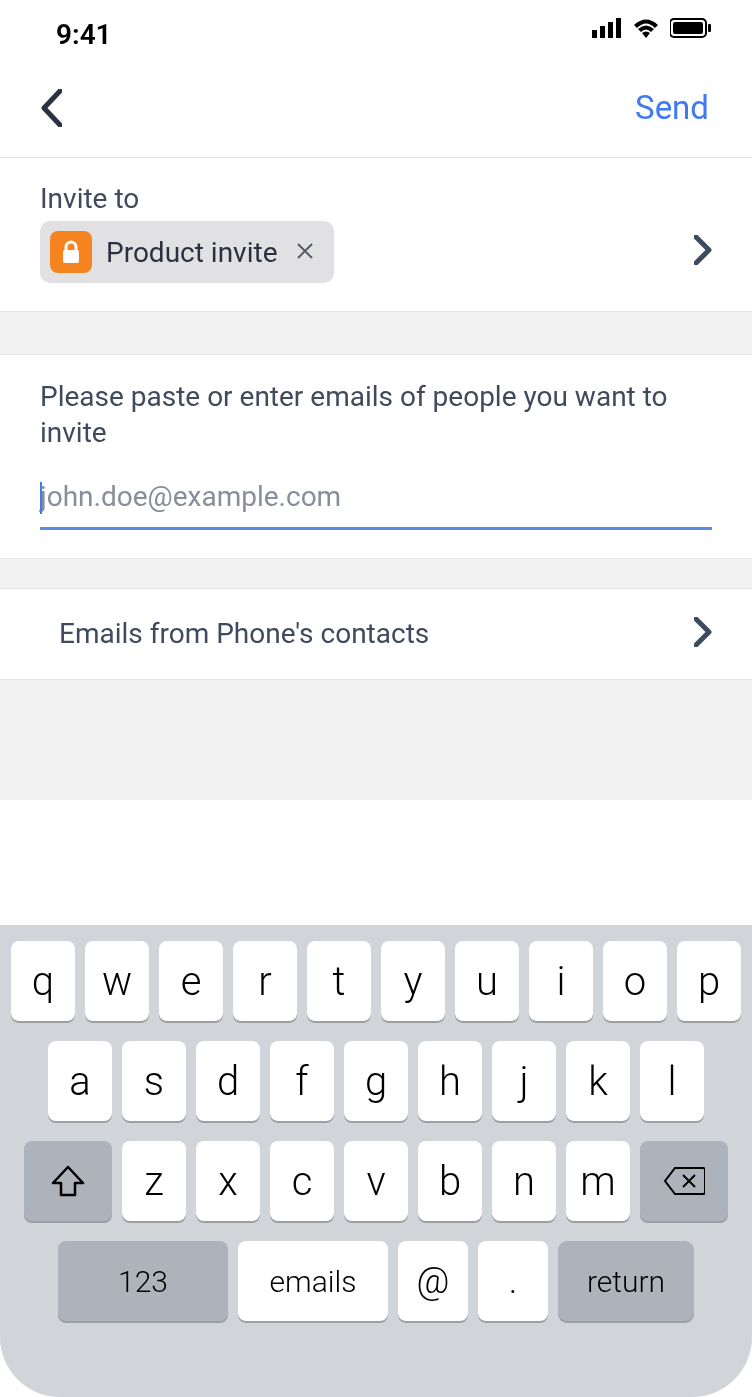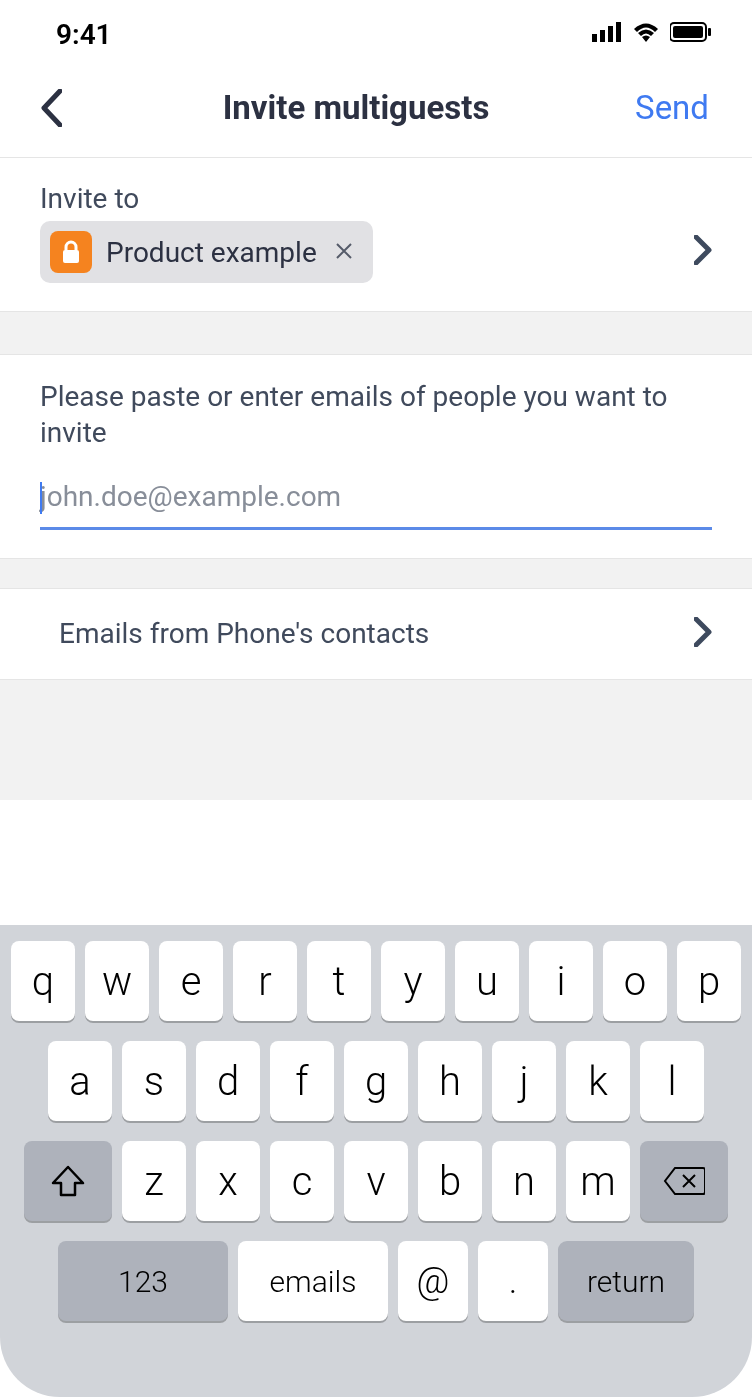--- a/index.html
+++ b/index.html
@@ -12,21 +12,21 @@
       width: 752px;
       height: 1397px;
       background: #fff;
       border-radius: 60px;
       overflow: hidden;
       position: relative;
     }
     .status-bar {
       display: flex;
       justify-content: space-between;
-      align-items: center;
+      align-items: flex-start;
       padding: 18px 40px 10px 56px;
       height: 60px;
     }
     .status-time {
       font-size: 28px;
       font-weight: 600;
       color: #000;
     }
     .status-icons {
       display: flex;
@@ -239,35 +239,34 @@
     </span>
   </div>
 </div>
 
 <div class="nav-bar">
   <div class="back-btn">
     <svg width="22" height="38" viewBox="0 0 22 38">
         <path d="M20 2 L4 19 L20 36" stroke="#2c3142" stroke-width="5" fill="none" stroke-linecap="round" stroke-linejoin="round"></path>
       </svg>
   </div>
-  <div class="nav-title">Invite multiguests</div>
   <div class="send-btn">Send</div>
 </div>
 
 <div class="section">
   <div class="invite-to-label">Invite to</div>
   <div class="invite-row">
     <div class="chip">
       <div class="chip-icon">
         <svg width="20" height="24" viewBox="0 0 20 24">
             <rect x="2" y="10" width="16" height="13" rx="2" fill="#fff"></rect>
             <path d="M5 10 V7 a5 5 0 0 1 10 0 V10" stroke="#fff" stroke-width="3" fill="none"></path>
           </svg>
       </div>
-      <div class="chip-label">Product example</div>
+      <div class="chip-label">Product invite</div>
       <div class="chip-close">
         <svg width="18" height="18" viewBox="0 0 18 18">
             <path d="M2 2 L16 16 M16 2 L2 16" stroke="#555b69" stroke-width="2"></path>
           </svg>
       </div>
     </div>
     <div class="chevron">
       <svg width="18" height="30" viewBox="0 0 18 30">
           <path d="M2 2 L15 15 L2 28" stroke="#3e4a5e" stroke-width="5" fill="none" stroke-linecap="round" stroke-linejoin="round"></path>
         </svg>

